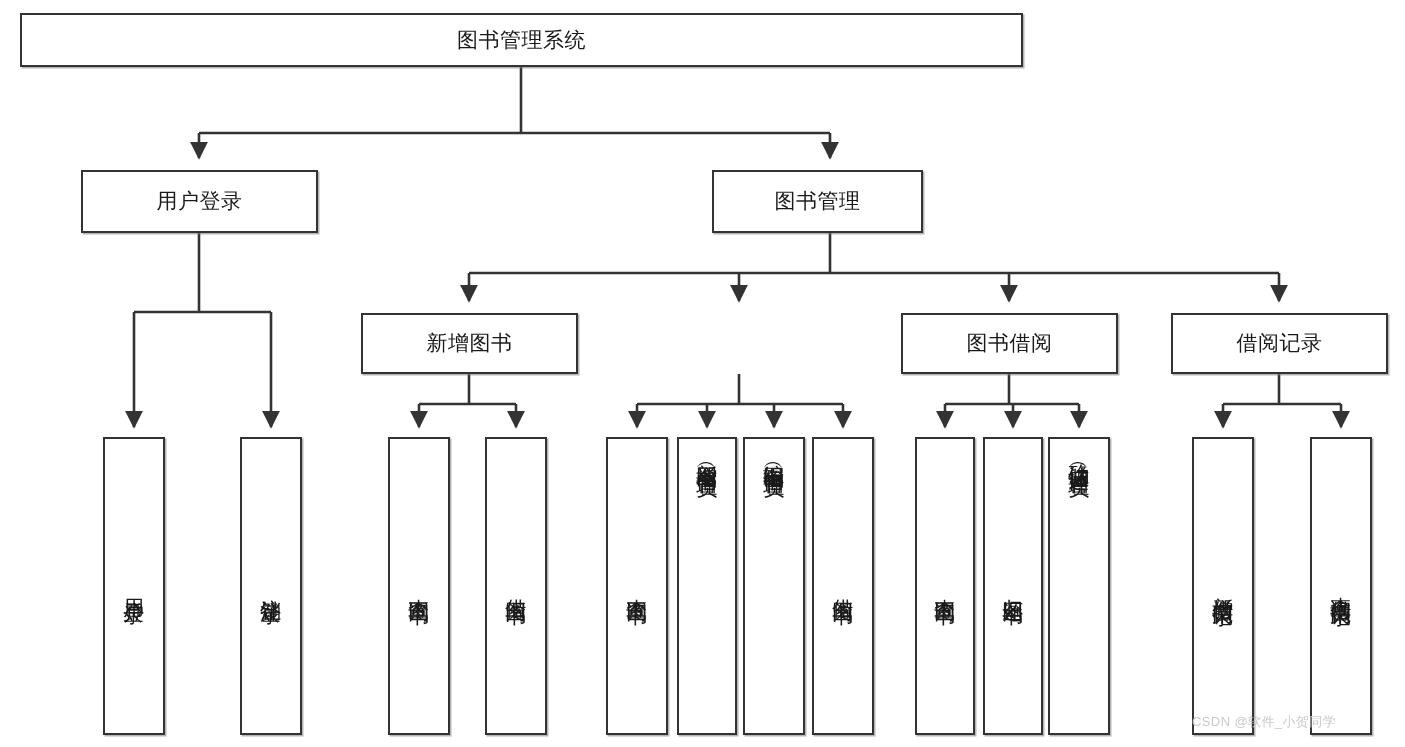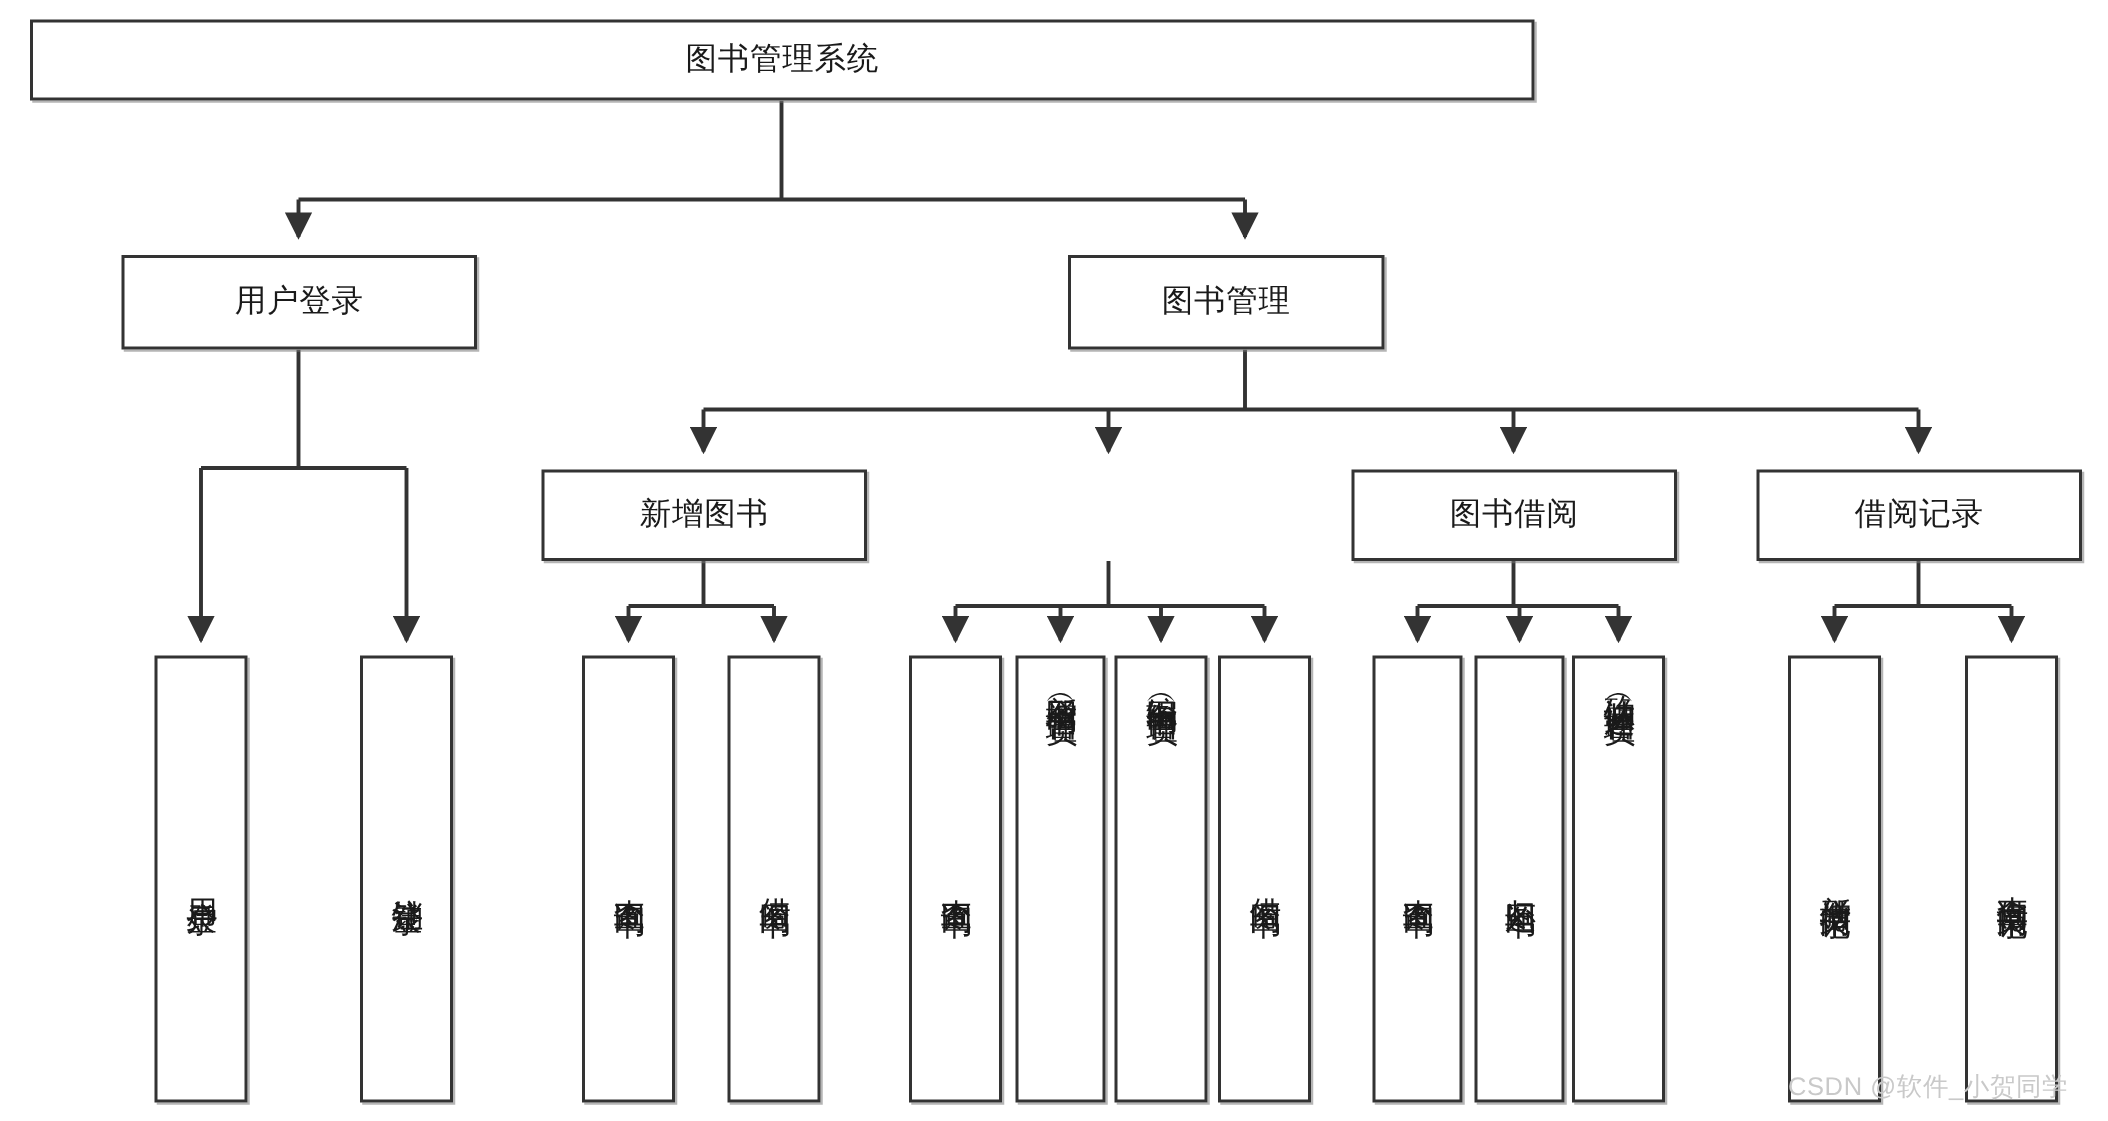--- a/index.html
+++ b/index.html
@@ -54,21 +54,21 @@
     line-height: 1.30;
     letter-spacing: 2px;
     white-space: nowrap;
   }
   .node.leaf.centered {
     align-items: center;
     padding-top: 0;
   }
   .watermark {
     position: absolute;
-    font-size: 17px;
+    font-size: 13px;
     color: #c9c9c9;
     white-space: nowrap;
     letter-spacing: 0.4px;
   }
 </style>
 </head>
 <body>
 
 <div id="canvas">
 

